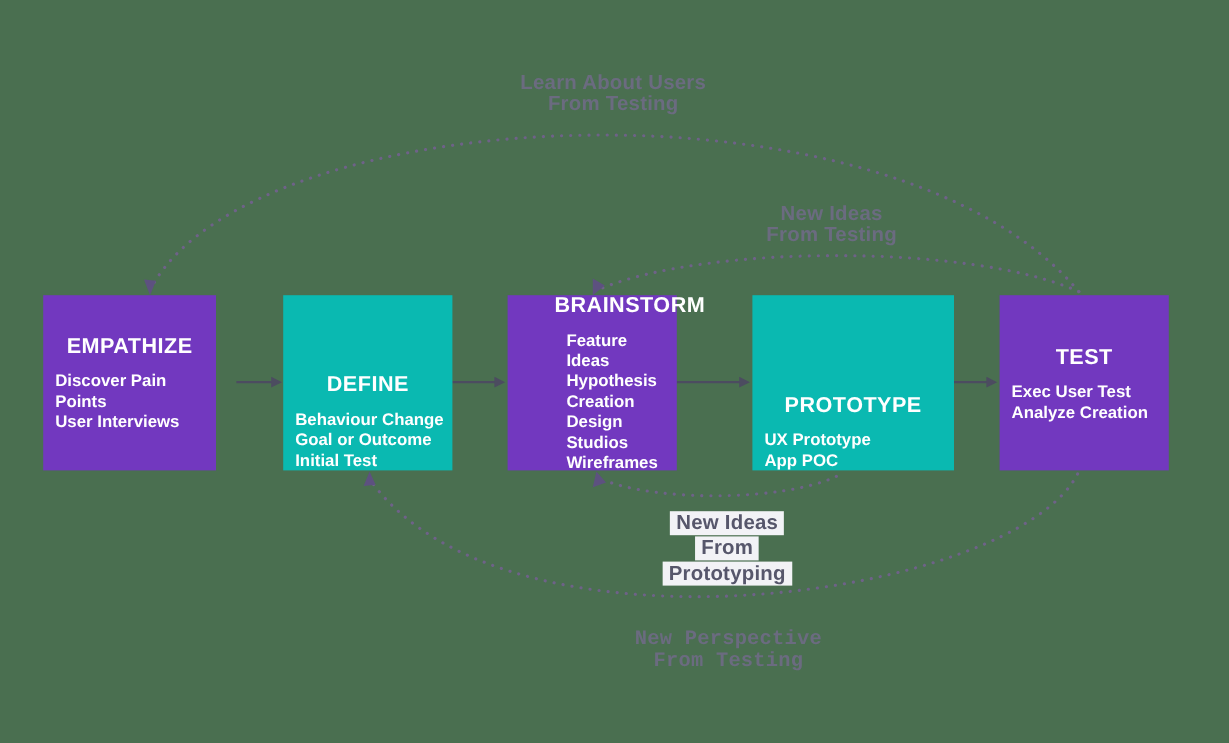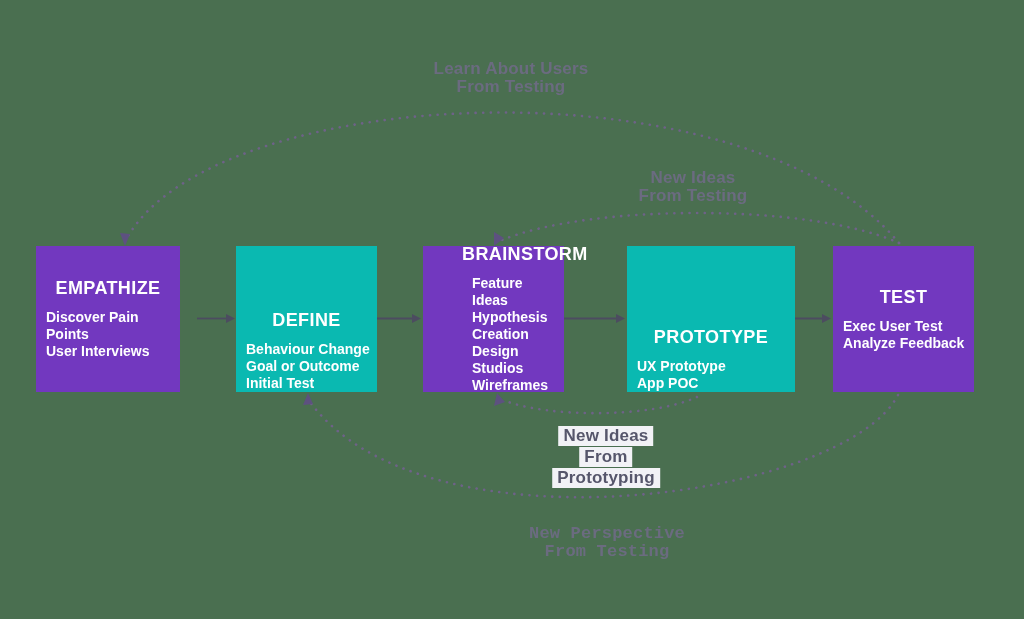--- a/index.html
+++ b/index.html
@@ -143,21 +143,21 @@
     <div class="lines">
       <div>UX Prototype</div>
       <div>App POC</div>
     </div>
   </div>
 
   <div class="stage stage--purple" id="stage-test">
     <div class="title">TEST</div>
     <div class="lines">
       <div>Exec User Test</div>
-      <div>Analyze Feedback</div>
+      <div>Analyze Creation</div>
     </div>
   </div>
 
   <div class="loop-label" id="label-learn-about-users">
     <span class="hl-row">Learn About Users</span>
     <span class="hl-row">From Testing</span>
   </div>
 
   <div class="loop-label" id="label-new-ideas-testing">
     <span class="hl-row">New Ideas</span>

